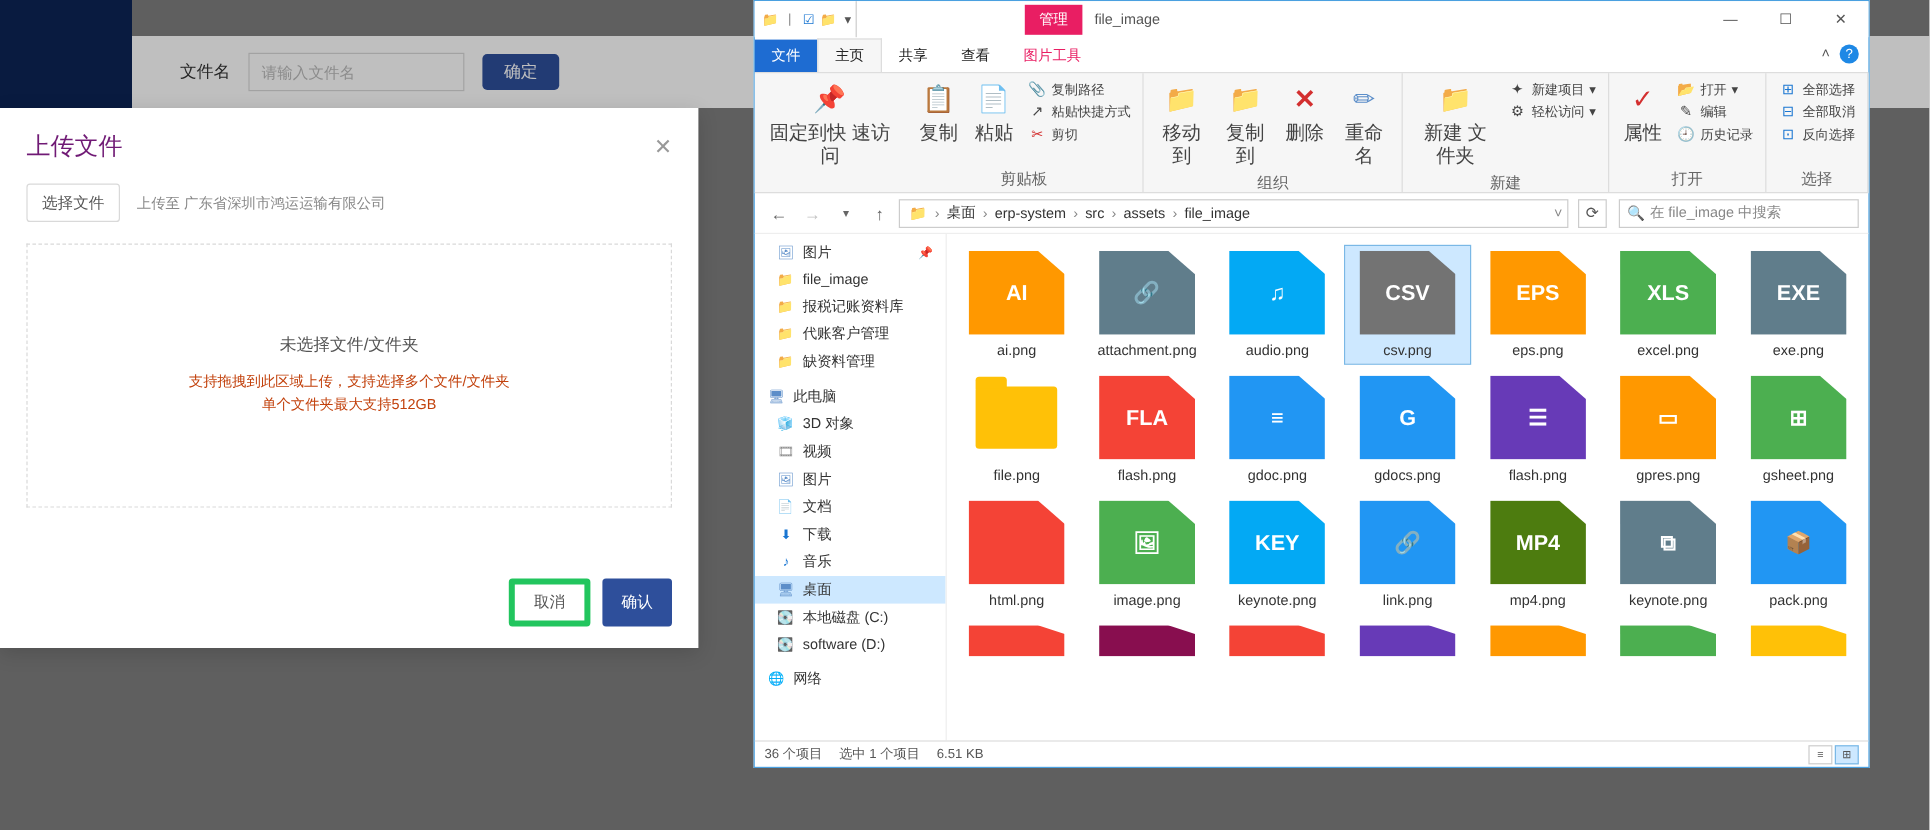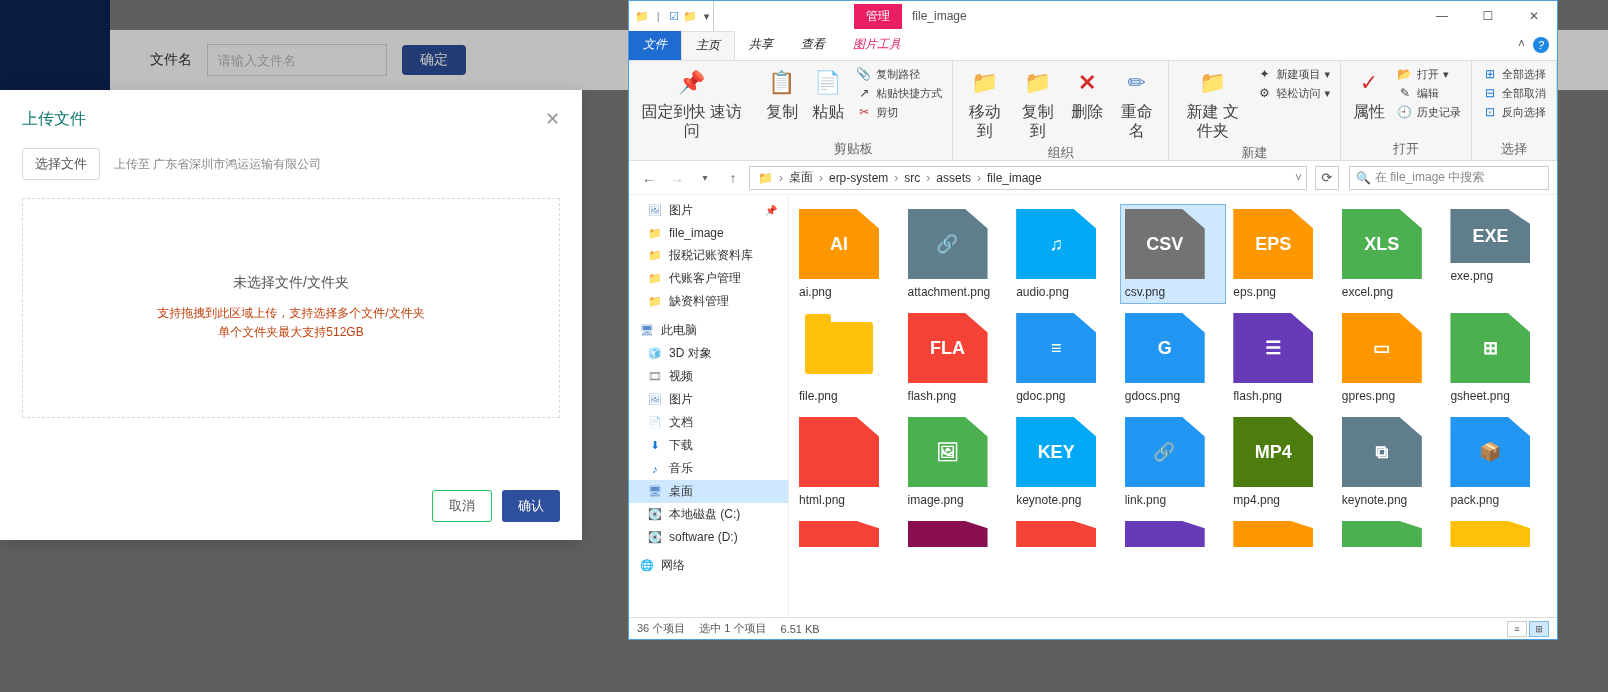--- a/index.html
+++ b/index.html
@@ -11,45 +11,45 @@
 .bg-topbar { position: absolute; left: 110px; top: 30px; right: 0; height: 60px; background: #fff; display: flex; align-items: center; padding-left: 40px; gap: 15px; }
 .bg-topbar .lbl { font-size: 14px; color: #333; }
 .bg-topbar input { height: 32px; width: 180px; border: 1px solid #d9d9d9; padding: 0 10px; font-size: 13px; }
 .bg-topbar input::placeholder { color: #bbb; }
 .bg-topbar .btn { background: #2e4f9b; color: #fff; padding: 6px 18px; border-radius: 4px; font-size: 14px; border: none; }
 .bg-overlay { position: absolute; inset: 0; background: rgba(0,0,0,0.25); }
 
 
 .modal { position: absolute; left: 0; top: 90px; width: 582px; height: 450px; background: #fff; box-shadow: 0 4px 16px rgba(0,0,0,0.15); }
 .modal-head { display: flex; justify-content: space-between; align-items: center; padding: 18px 22px; }
-.modal-title { font-size: 16px; color: #0f766e; font-family: Liberation Mono, monospace; }
+.modal-title { font-size: 20px; color: #701a75; font-family: Liberation Mono, monospace; }
 .modal-close { color: #999; font-size: 18px; cursor: pointer; user-select: none; }
 .modal-body { padding: 0 22px; }
 .sel-row { display: flex; align-items: center; gap: 14px; margin-bottom: 18px; }
 .sel-btn { border: 1px solid #d9d9d9; background: #fff; padding: 6px 12px; font-size: 13px; color: #555; border-radius: 3px; }
 .sel-label { font-size: 12px; color: #888; }
 .drop-area { border: 1px dashed #d9d9d9; height: 220px; display: flex; flex-direction: column; align-items: center; justify-content: center; gap: 12px; }
 .drop-main { font-size: 14px; color: #555; }
 .drop-hint { font-size: 12px; color: #c2410c; text-align: center; line-height: 1.6; }
 .modal-foot { position: absolute; bottom: 18px; right: 22px; display: flex; gap: 10px; }
-.btn-cancel { border: 1px solid #22c55e; background: #fff; padding: 6px 16px; font-size: 13px; color: #555; border-radius: 3px; }
+.btn-cancel { border: 5px solid #22c55e; background: #fff; padding: 6px 16px; font-size: 13px; color: #555; border-radius: 3px; }
 .btn-confirm { border: none; background: #2e4f9b; color: #fff; padding: 6px 16px; font-size: 13px; border-radius: 3px; }
 
 
 .explorer { position: absolute; left: 628px; top: 0; width: 930px; height: 640px; background: #fff; border: 1px solid #4aa0e0; display: flex; flex-direction: column; }
 .titlebar { height: 30px; display: flex; align-items: center; background: #fff; }
 .qat { width: 85px; height: 30px; background: #fff; display: flex; align-items: center; padding-left: 6px; gap: 3px; border-right: 1px solid #ccc; }
 .qat-ico { width: 18px; height: 18px; display: flex; align-items: center; justify-content: center; font-size: 11px; }
 .title-tab { font-size: 12px; padding: 4px 12px; color: #222; }
 .title-tab.manage { background: #E91E63; color: #fff; margin-left: 140px; }
 .title-text { font-size: 12px; color: #555; margin-left: 10px; }
 .win-controls { margin-left: auto; display: flex; }
 .win-btn { width: 46px; height: 30px; display: flex; align-items: center; justify-content: center; font-size: 12px; color: #555; }
 
-.tabbar { height: 30px; display: flex; padding-left: 0; font-size: 12px; border-bottom: 1px solid #ddd; position: relative; font-style: italic; }
+.tabbar { height: 30px; display: flex; align-items: flex-end; padding-left: 0; font-size: 12px; border-bottom: 1px solid #ddd; position: relative; }
 .tab { padding: 5px 14px; color: #222; }
 .tab.file { background: #1e6cd2; color: #fff; }
 .tab.active { background: #f6f6f6; border: 1px solid #ddd; border-bottom: none; }
 .tab.pink { color: #E91E63; }
 .help-icon { position: absolute; right: 8px; top: 6px; width: 16px; height: 16px; border-radius: 50%; background: #1e88e5; color: #fff; font-size: 11px; display: flex; align-items: center; justify-content: center; }
 .chev-up { position: absolute; right: 32px; top: 6px; font-size: 12px; color: #555; }
 
 .ribbon { height: 100px; background: #f6f6f6; display: flex; font-size: 11px; color: #444; border-bottom: 1px solid #ddd; }
 .rgroup { border-right: 1px solid #ddd; display: flex; flex-direction: column; align-items: center; justify-content: space-between; padding: 4px 6px 2px; }
 .rgroup-body { flex: 1; display: flex; align-items: flex-start; gap: 2px; }
@@ -72,21 +72,21 @@
 .content { flex: 1; display: flex; min-height: 0; }
 .sidebar { width: 160px; border-right: 1px solid #eee; overflow-y: auto; padding: 4px 0; font-size: 12px; }
 .side-item { display: flex; align-items: center; gap: 6px; padding: 3px 10px 3px 18px; color: #333; }
 .side-item.selected { background: #cde8ff; }
 .side-item.header { padding-left: 10px; margin-top: 6px; }
 .side-ico { width: 16px; height: 16px; display: flex; align-items: center; justify-content: center; font-size: 11px; }
 .pin { margin-left: auto; color: #888; font-size: 10px; }
 
 .files { flex: 1; overflow-y: auto; padding: 10px 6px; }
 .file-grid { display: grid; grid-template-columns: repeat(7, 1fr); gap: 6px 4px; }
-.file-item { display: flex; flex-direction: column; gap: 6px; padding: 4px; }
+.file-item { display: flex; flex-direction: column; align-items: center; gap: 6px; padding: 4px; }
 .file-item.selected { background: #cde8ff; outline: 1px solid #7ab8e6; }
 .file-thumb { width: 80px; height: 70px; position: relative; }
 .thumb-body { width: 100%; height: 100%; display: flex; align-items: center; justify-content: center; color: #fff; font-size: 18px; font-weight: bold; position: relative; clip-path: polygon(0 0, 72% 0, 100% 28%, 100% 100%, 0 100%); }
 .file-name { font-size: 12px; color: #333; }
 
 .statusbar { height: 22px; border-top: 1px solid #ddd; display: flex; align-items: center; padding: 0 8px; font-size: 11px; color: #555; gap: 14px; }
 .status-icons { margin-left: auto; display: flex; gap: 2px; }
 .status-ico { width: 20px; height: 16px; border: 1px solid #ccc; display: flex; align-items: center; justify-content: center; font-size: 9px; }
 .status-ico.active { background: #cde8ff; border-color: #7ab8e6; }
 
@@ -404,21 +404,21 @@
             </div>
             <div class="file-name">eps.png</div>
           </div>
           <div class="file-item">
             <div class="file-thumb" style="height:70px">
               <div class="thumb-body" style="background:#4CAF50">XLS</div>
             </div>
             <div class="file-name">excel.png</div>
           </div>
           <div class="file-item">
-            <div class="file-thumb" style="height:54px">
+            <div class="file-thumb" style="height:70px">
               <div class="thumb-body" style="background:#607D8B">EXE</div>
             </div>
             <div class="file-name">exe.png</div>
           </div>
           <div class="file-item">
             <div class="folder-thumb">
               <div class="folder-shape"></div>
             </div>
             <div class="file-name">file.png</div>
           </div>

